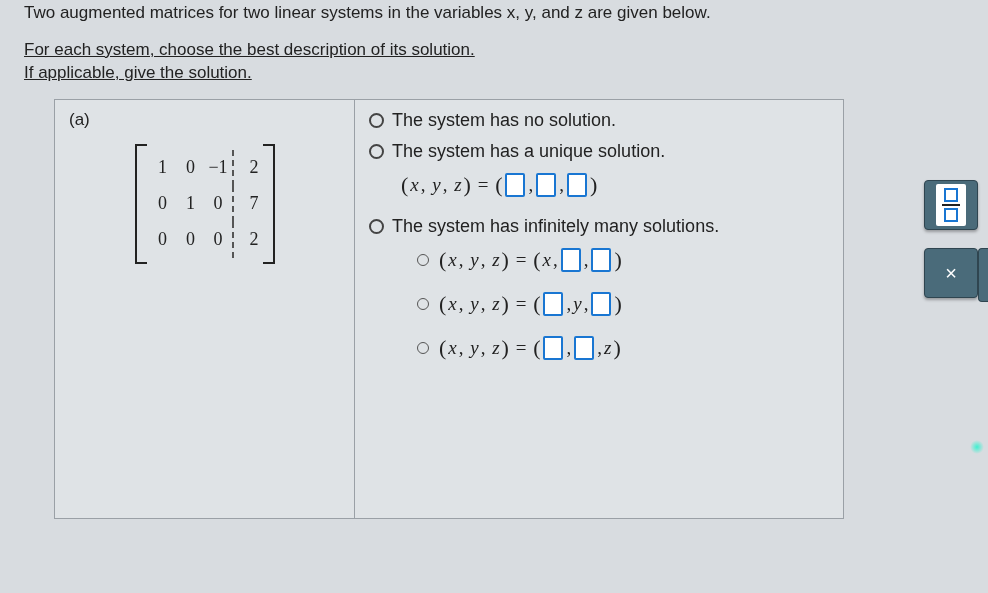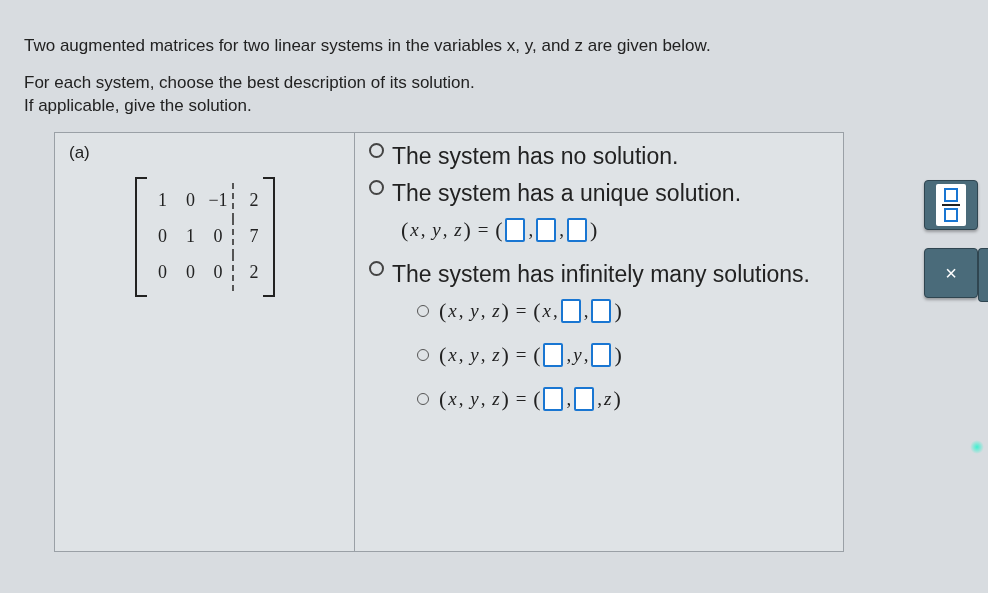--- a/index.html
+++ b/index.html
@@ -7,26 +7,26 @@
     font-family: Arial, Helvetica, sans-serif;
     background: #d8dce0;
     width: 988px;
     height: 593px;
     overflow: hidden;
     color: #222;
     font-size: 17px;
     position: relative;
   }
   .page {
-    padding: 34px 24px 0 24px;
+    padding: 1px 24px 0 24px;
   }
   .intro p { line-height: 1.4; margin-bottom: 4px; }
   .intro { margin-bottom: 14px; }
   .instr p { line-height: 1.35; }
-  .instr { margin-bottom: 14px; }
+  .instr { margin-bottom: 14px; text-decoration: underline; }
 
   .box {
     border: 1px solid #9aa0a6;
     background: #dfe3e6;
     margin-left: 30px;
     width: 790px;
     display: flex;
     min-height: 420px;
   }
   .left-col {
@@ -64,24 +64,24 @@
     width: 28px;
     height: 36px;
     text-align: center;
     font-size: 18px;
     font-family: 'Times New Roman', serif;
   }
   .matrix td.aug { border-left: 2px dashed #555; padding-left: 14px;}
 
   .opt-row {
     display: flex;
-    align-items: flex-start;
+    align-items: center;
     gap: 8px;
     margin-bottom: 10px;
-    font-size: 23px;
+    font-size: 18px;
   }
   .radio {
     width: 15px; height: 15px;
     border: 2px solid #444;
     border-radius: 50%;
     flex-shrink: 0;
   }
   .radio-sm {
     width: 12px; height: 12px;
     border: 1.5px solid #555;

